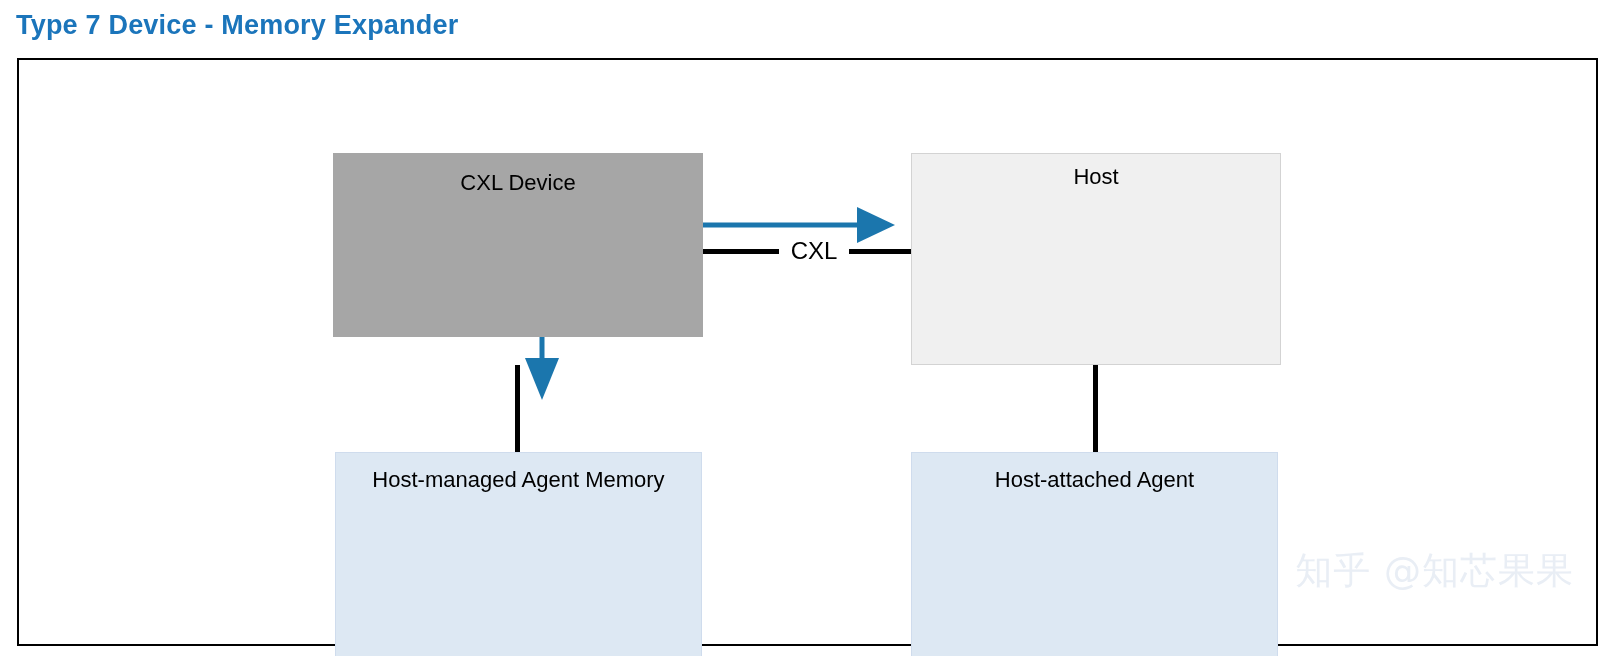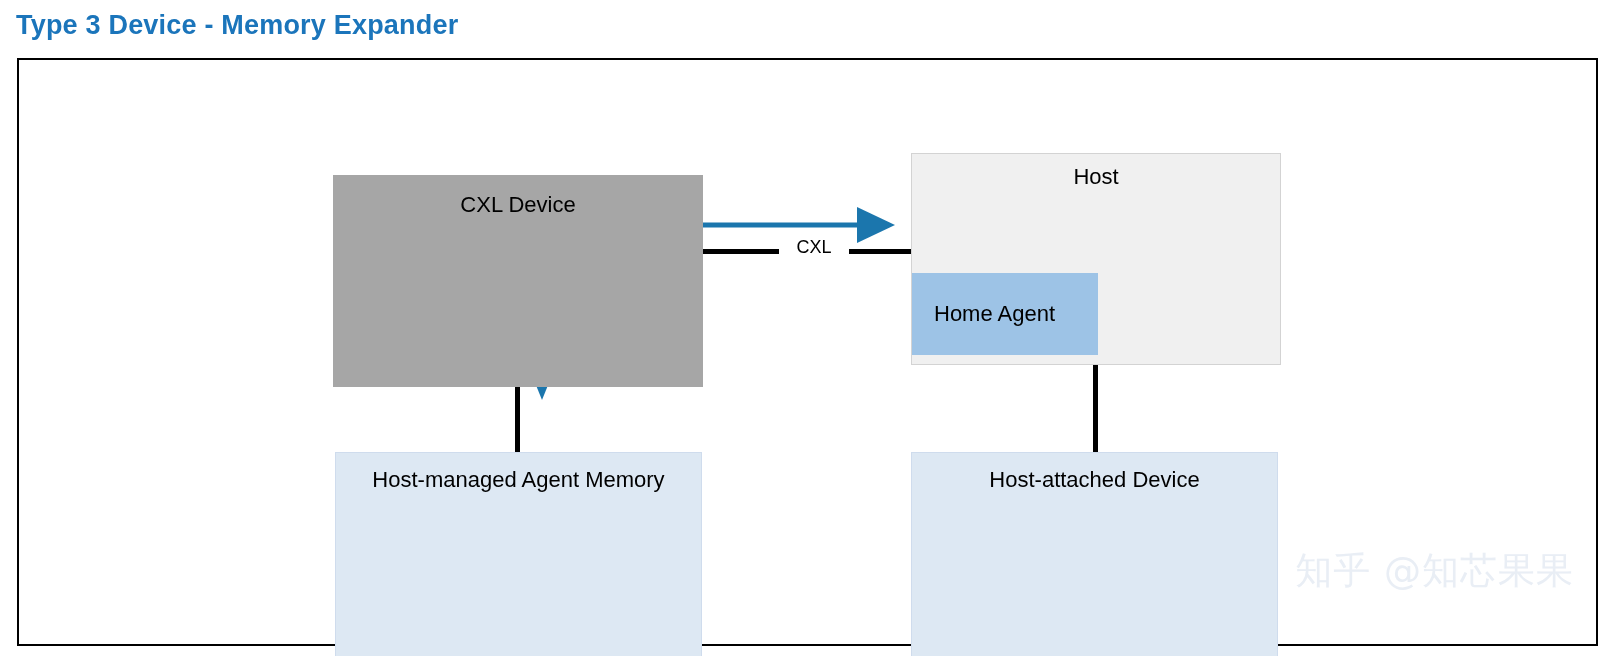--- a/index.html
+++ b/index.html
@@ -63,25 +63,24 @@
     font-size: 22px;
     color: #000000;
     line-height: 1.22;
     text-align: center;
   }
   .box .label { display: block; padding: 0 6px; }
 
   
   #cxl-device {
     left: 314px;  top: 93px;
-    width: 370px; height: 212px;
+    width: 370px; height: 184px;
     background: #a6a6a6;
     align-items: flex-start;
     padding-top: 17px;
-    margin-top: 22px;
   }
 
   
   #host {
     left: 892px; top: 93px;
     width: 370px; height: 212px;
     background: #f0f0f0;
     border: 1px solid #d3d3d3;
     align-items: flex-start;
     padding-top: 10px;
@@ -120,21 +119,21 @@
   .black-line { position: absolute; background: #000000; }
 
   
   #cxl-seg-left  { left: 684px; top: 189px; width: 76px; height: 5px; }
   #cxl-seg-right { left: 830px; top: 189px; width: 62px; height: 5px; }
   #cxl-label {
     position: absolute;
     left: 760px; top: 177px;
     width: 70px;
     text-align: center;
-    font-size: 18px;
+    font-size: 24px;
     color: #000000;
     background: #ffffff;
   }
 
   
   #conn-left  { left: 496px; top: 305px; width: 5px; height: 88px; }
   
   #conn-right { left: 1074px; top: 305px; width: 5px; height: 88px; }
 
   
@@ -143,21 +142,21 @@
     left: 0; top: 0;
     width: 1581px; height: 588px;
     pointer-events: none;
   }
 </style>
 </head>
 <body>
 
 <div id="page">
 
-  <div id="title">Type 3 Device - Memory Expander</div>
+  <div id="title">Type 7 Device - Memory Expander</div>
 
   <div id="frame">
 
     <svg id="flow-arrow" viewBox="0 0 1581 588" xmlns="http://www.w3.org/2000/svg">
 
       <path d="M 523 165 L 523 300" stroke="#1b76ad" stroke-width="5" fill="none"></path>
       <polygon points="506,298 540,298 523,340" fill="#1b76ad"></polygon>
 
       <path d="M 521 165 L 840 165" stroke="#1b76ad" stroke-width="5" fill="none"></path>
       <polygon points="838,147 838,183 876,165" fill="#1b76ad"></polygon>
@@ -171,28 +170,25 @@
     <div class="black-line" id="conn-right"></div>
 
     <div class="box" id="cxl-device">
       <span class="label">CXL Device</span>
     </div>
 
     <div class="box" id="host">
       <span class="label">Host</span>
     </div>
 
-    <div class="box" id="home-agent">
-      <span class="label">Home Agent</span>
-    </div>
 
     <div class="box" id="hdm">
       <span class="label">Host-managed Agent Memory</span>
     </div>
 
     <div class="box" id="ham">
-      <span class="label">Host-attached Device</span>
+      <span class="label">Host-attached Agent</span>
     </div>
 
     <div id="watermark">知乎 @知芯果果</div>
 
   </div>
 </div>
 
 </body></html>

